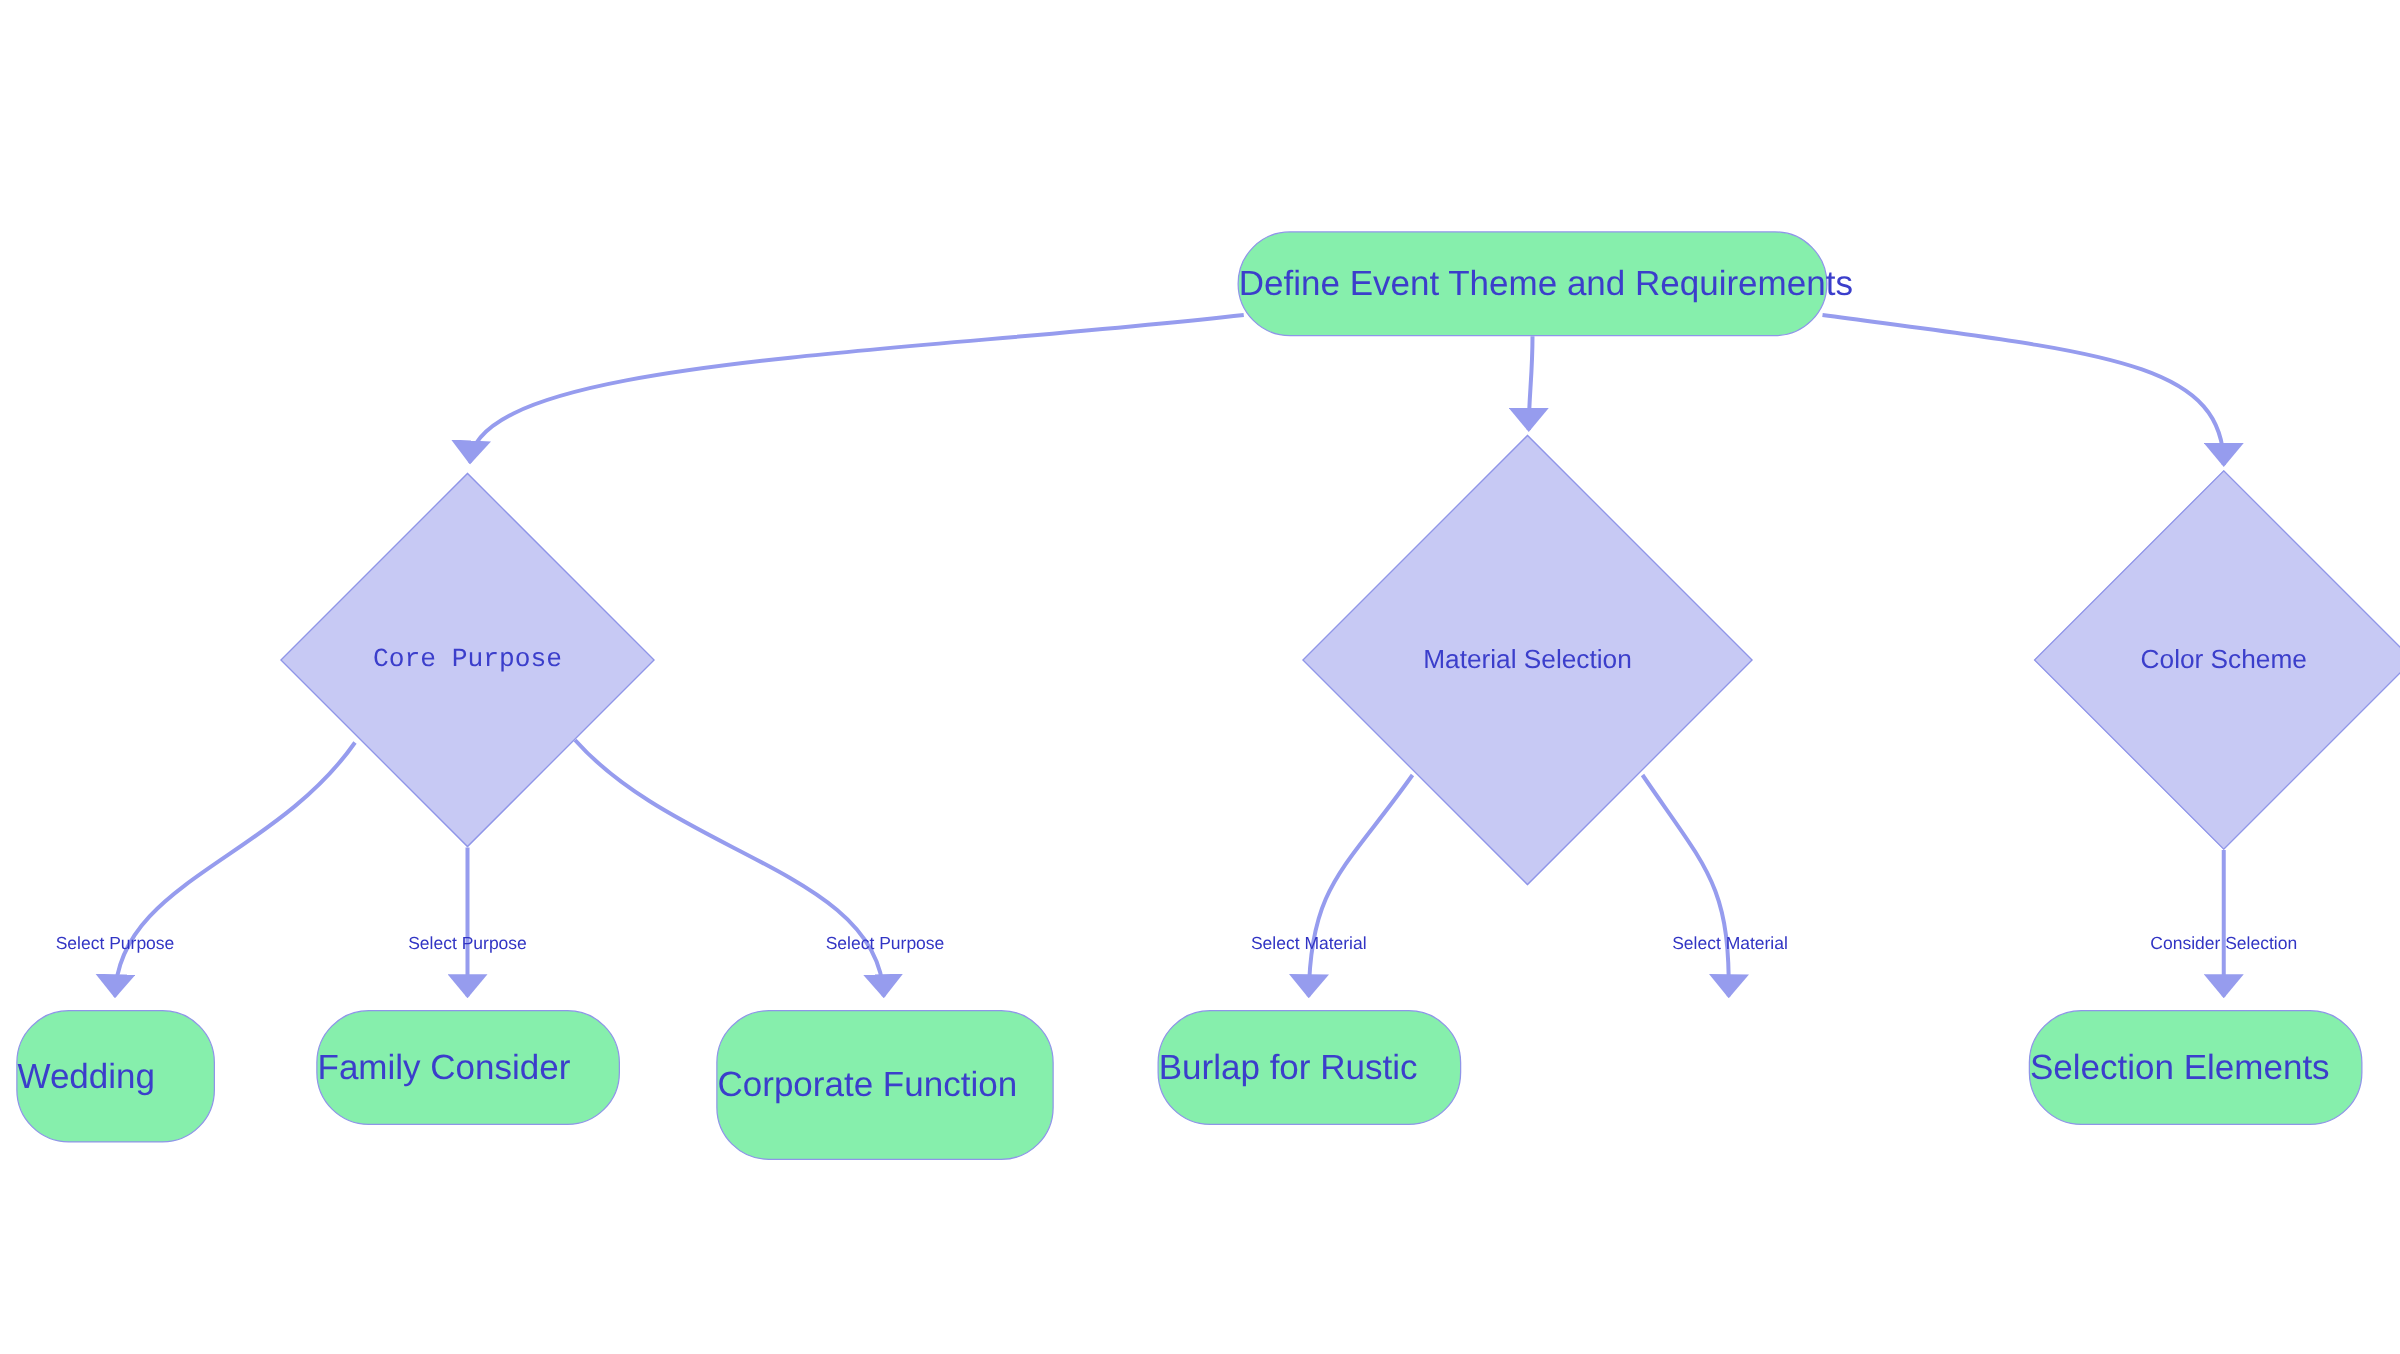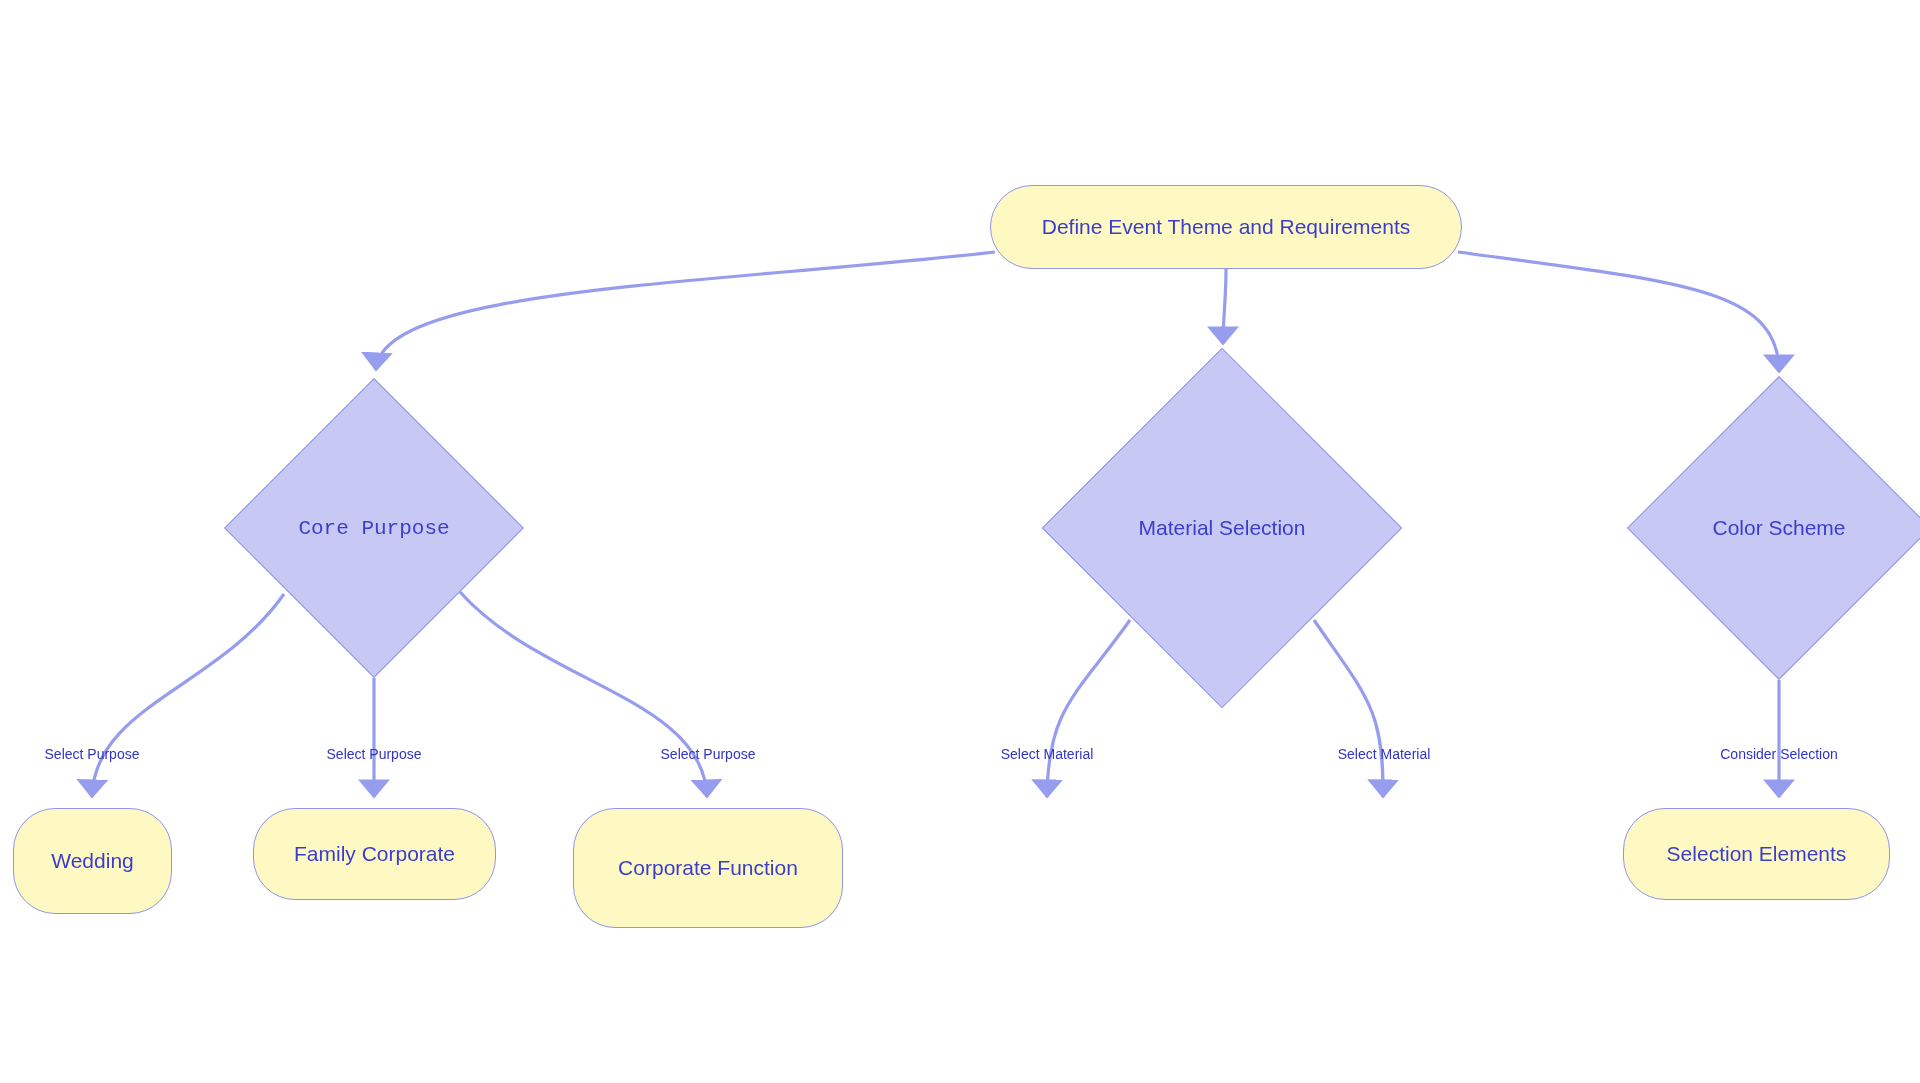--- a/index.html
+++ b/index.html
@@ -6,25 +6,25 @@
   .canvas{
     position:relative;
     width:1920px;height:1083px;
     background:#fff;
     overflow:hidden;
     font-family:"Liberation Sans","DejaVu Sans",sans-serif;
   }
   .edges{position:absolute;left:0;top:0;width:1920px;height:1083px;}
   .node{
     position:absolute;
-    display:flex;align-items:center;justify-content:center;
-    background:#fef9c3;
+    display:flex;align-items:center;
+    background:#86efac;
     border:1.5px solid #8f95e8;
     color:#3b3ecb;
-    font-size:21px;
+    font-size:28px;
     text-align:center;
     box-sizing:border-box;
     border-radius:42px;
     white-space:nowrap;
   }
   .diamond-wrap{position:absolute;}
   .diamond-shape{
     position:absolute;left:50%;top:50%;
     background:#c7c9f4;
     border:1.5px solid #8f95e8;
@@ -92,22 +92,25 @@
 
   <div class="diamond-wrap" style="left:1627px;top:376px;width:304px;height:304px;">
     <div class="diamond-shape" style="width:215px;height:215px;"></div>
     <div class="diamond-label">Color Scheme</div>
   </div>
 
   <div class="node" style="left:13px;top:808px;width:159px;height:106px;">
     <span>Wedding</span>
   </div>
   <div class="node" style="left:253px;top:808px;width:243px;height:92px;">
-    <span>Family Corporate</span>
+    <span>Family Consider</span>
   </div>
   <div class="node" style="left:573px;top:808px;width:270px;height:120px;">
     <span>Corporate Function</span>
+  </div>
+  <div class="node" style="left:926px;top:808px;width:243px;height:92px;">
+    <span>Burlap for Rustic</span>
   </div>
   <div class="node" style="left:1623px;top:808px;width:267px;height:92px;">
     <span>Selection Elements</span>
   </div>
 
 </div>
 
 </body></html>

